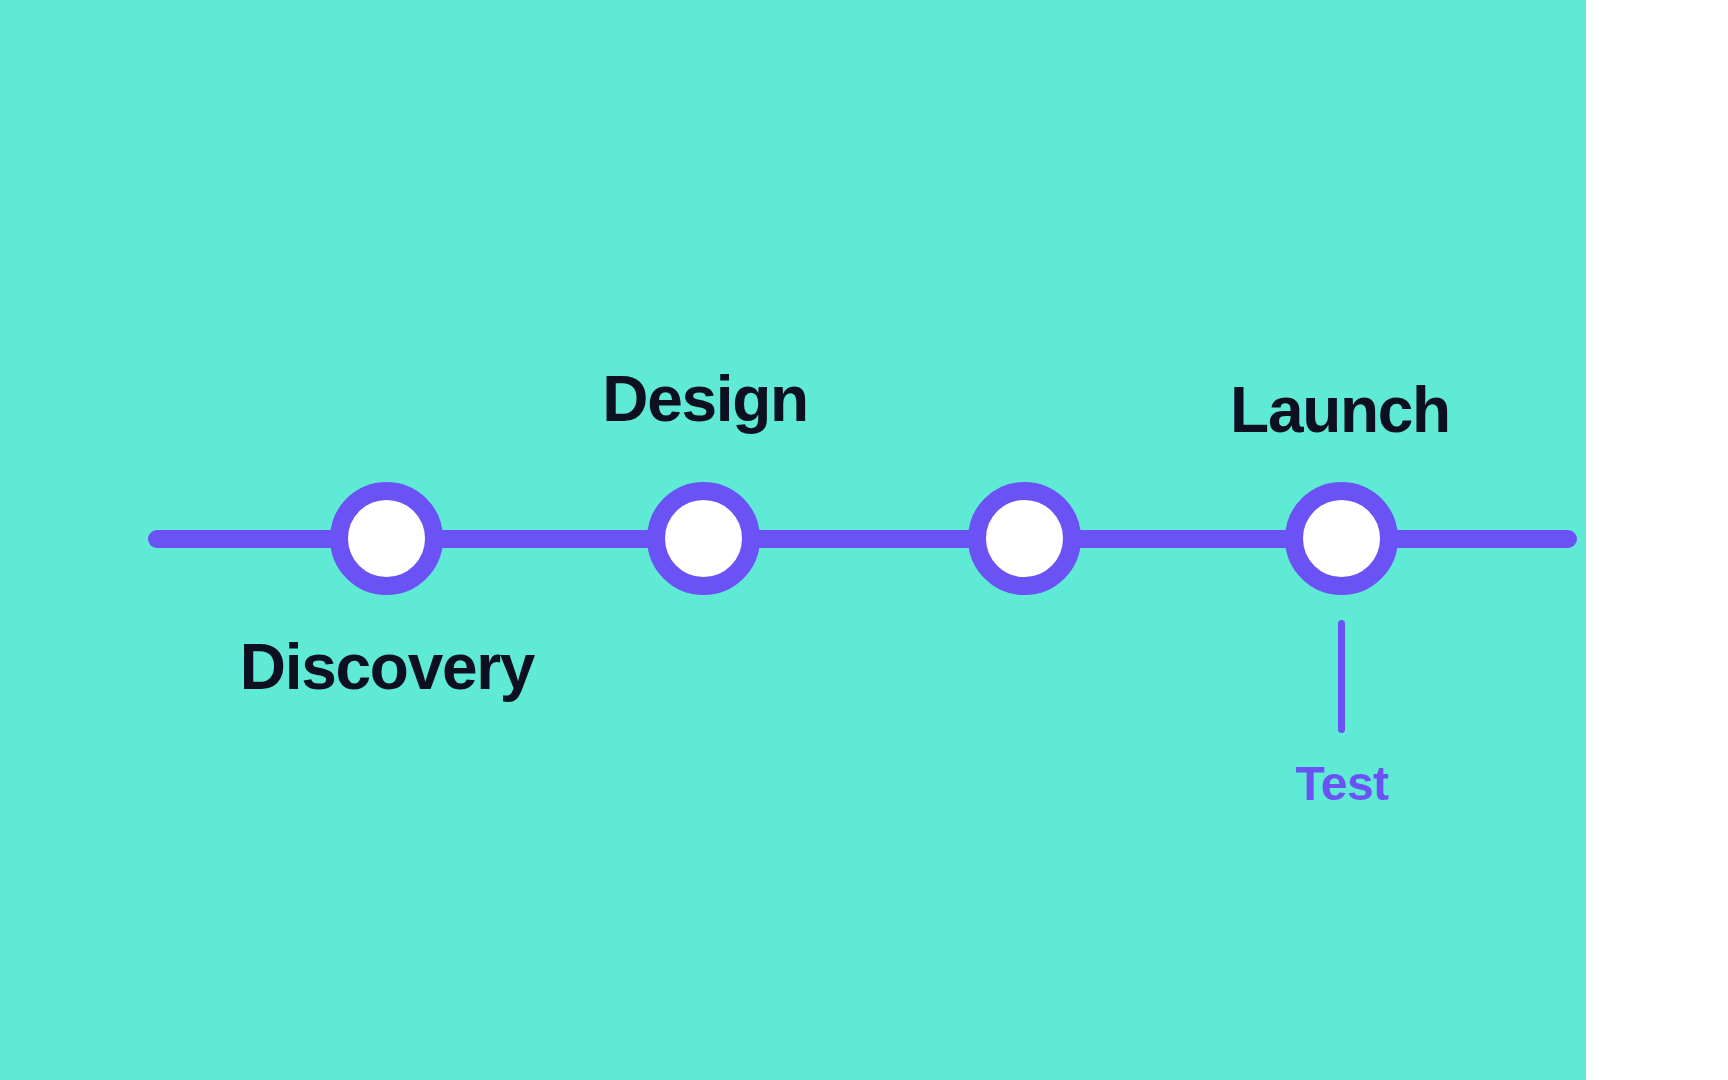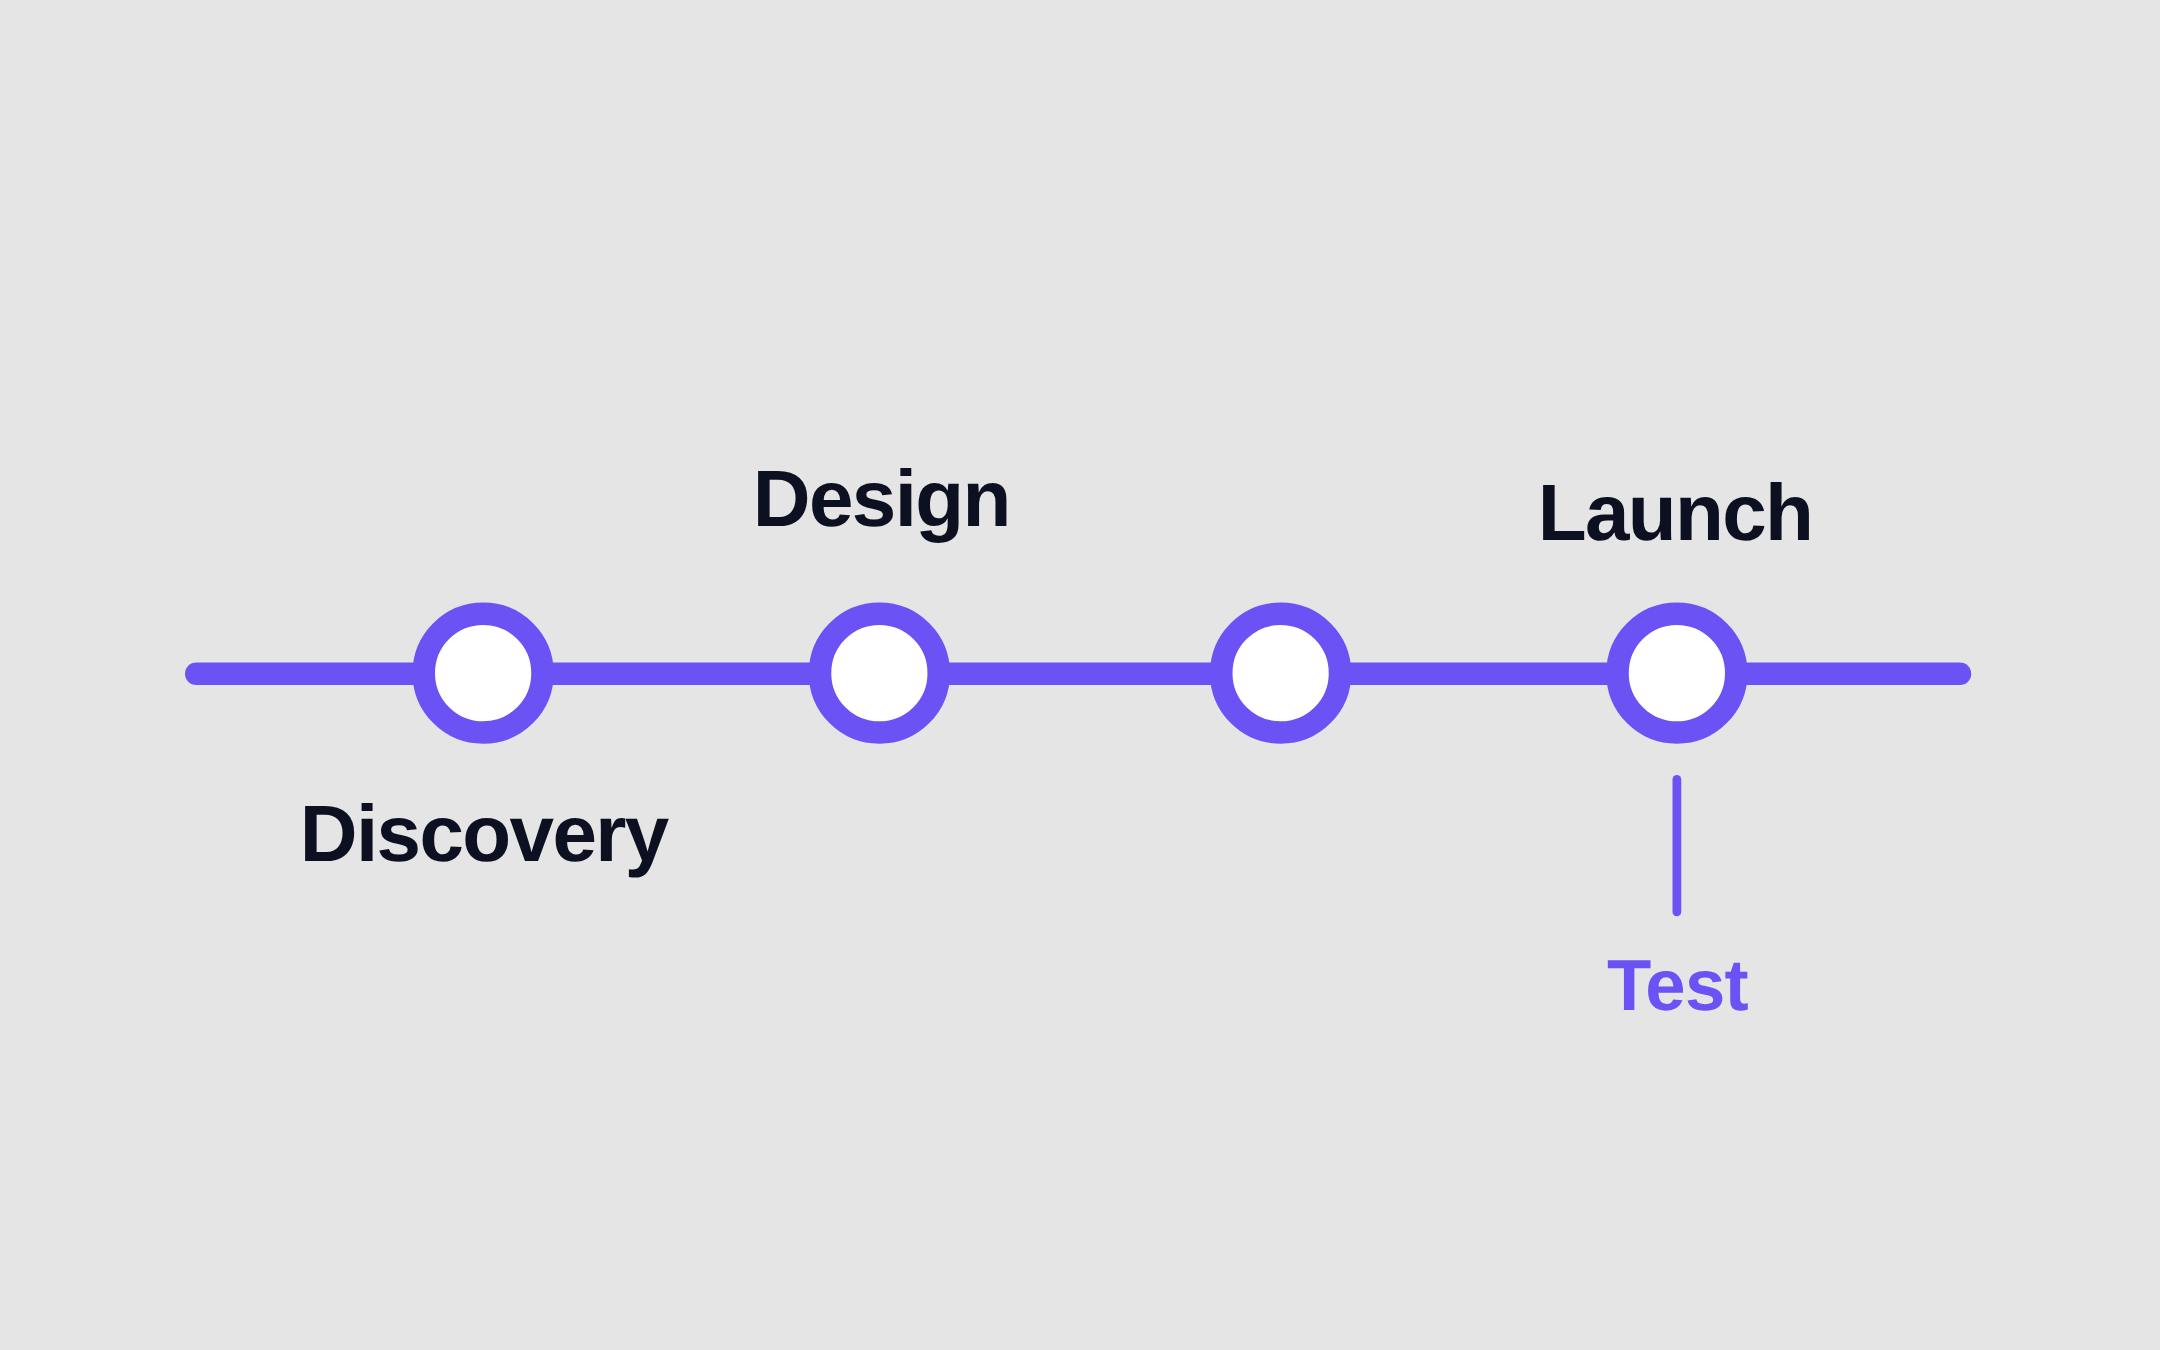--- a/index.html
+++ b/index.html
@@ -2,23 +2,23 @@
 <html><head>
 <meta charset="utf-8">
 <style>
   html, body {
     margin: 0;
     padding: 0;
     background: #ffffff;
   }
   .stage {
     position: relative;
-    width: 1728px;
+    width: 1586px;
     height: 1080px;
-    background: #e5e5e5;
+    background: #5eead4;
     overflow: hidden;
     font-family: "Liberation Sans", sans-serif;
   }
   
   .timeline-line {
     position: absolute;
     left: 148px;
     top: 530px;
     width: 1429px;
     height: 18px;
@@ -66,21 +66,21 @@
     height: 113px;
     border-radius: 4px;
     background: #6b52f5;
   }
   .milestone-label {
     position: absolute;
     left: 1342px;
     top: 760px;
     transform: translateX(-50%);
     font-weight: 700;
-    font-size: 58px;
+    font-size: 48px;
     line-height: 1;
     letter-spacing: -0.5px;
     color: #6b52f5;
     white-space: nowrap;
   }
 </style>
 </head>
 <body>
 
 <div class="stage">

